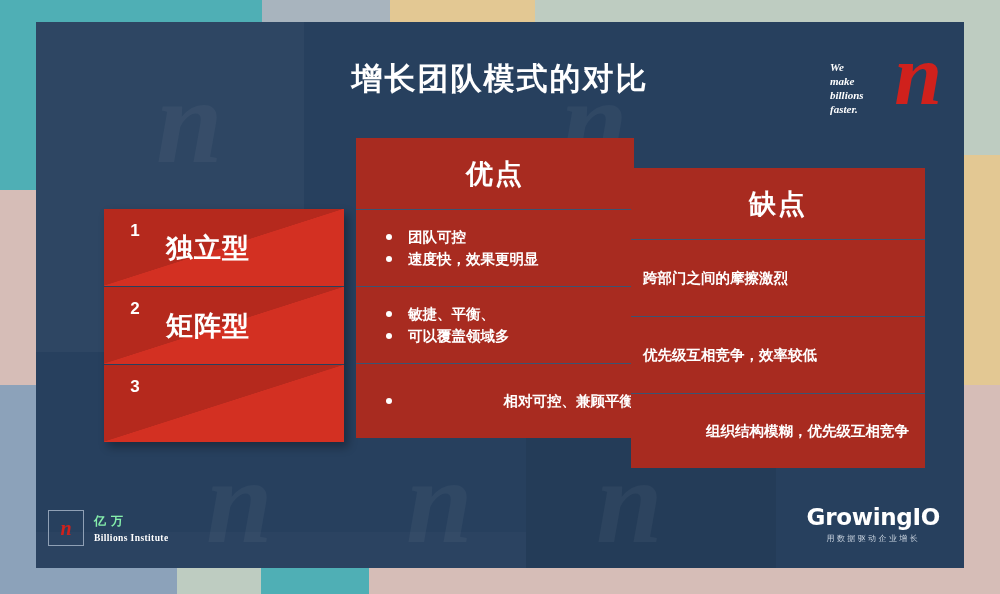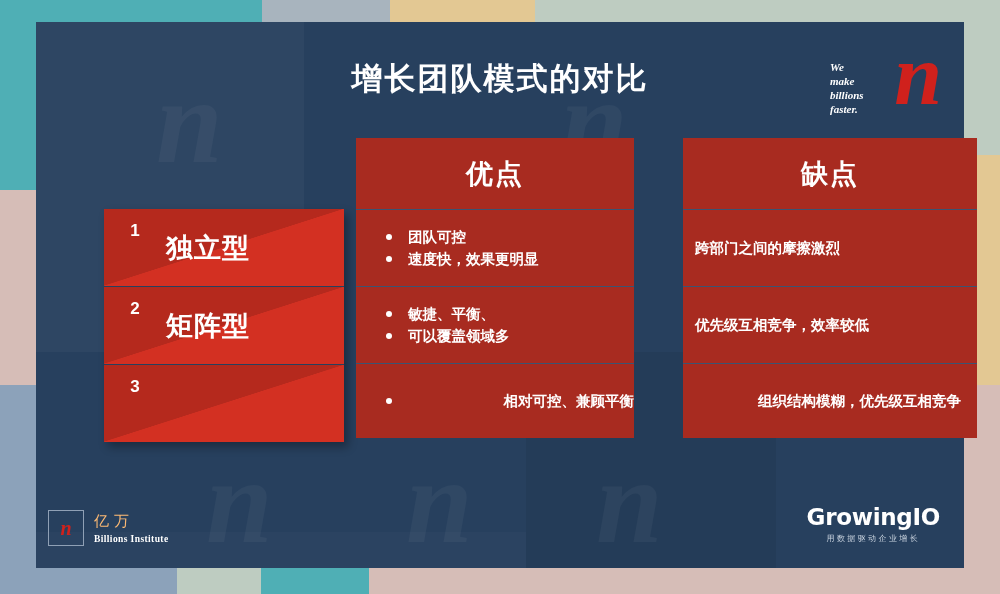--- a/index.html
+++ b/index.html
@@ -76,21 +76,21 @@
   }
   .type-name{
     position:relative;z-index:2;color:#ffffff;
     font-size:27px;font-weight:700;letter-spacing:1px;
     font-family:"DejaVu Sans","Liberation Sans",sans-serif;
   }
 
   
   .col{position:absolute;top:0;background:#A82B20;}
   #col-pros{left:288px;width:278px;}
-  #col-cons{left:615px;width:294px;}
+  #col-cons{left:563px;width:294px;margin-top:30px;}
 
   .col-head{
     height:71px;display:flex;align-items:center;justify-content:center;
     color:#ffffff;font-size:27px;font-weight:700;letter-spacing:2px;
     font-family:"DejaVu Sans","Liberation Sans",sans-serif;
   }
   .cell{
     position:relative;box-sizing:border-box;
     border-top:1px solid #3B5472;
     display:flex;flex-direction:column;justify-content:center;
@@ -118,21 +118,21 @@
   
   #logo-billions{position:absolute;left:12px;bottom:22px;display:flex;align-items:center;}
   #bi-box{
     width:34px;height:34px;border:1px solid #8FA0B5;
     display:flex;align-items:center;justify-content:center;
     font-family:"Liberation Serif","DejaVu Serif",serif;
     font-style:italic;font-weight:700;color:#D0211C;font-size:20px;
   }
   #bi-text{margin-left:10px;}
   #bi-cn{
-    color:#fdba74;font-size:15px;font-weight:400;letter-spacing:5px;
+    color:#86efac;font-size:12px;font-weight:700;letter-spacing:5px;
     font-family:"DejaVu Sans","Liberation Sans",sans-serif;
   }
   #bi-en{
     color:#ffffff;font-size:9.5px;margin-top:3px;letter-spacing:.4px;
     font-family:"Liberation Serif","DejaVu Serif",serif;font-weight:700;
   }
 
   #logo-growingio{position:absolute;right:24px;bottom:24px;text-align:center;}
   #gio-name{
     color:#ffffff;font-size:23px;font-weight:700;letter-spacing:-0.3px;

